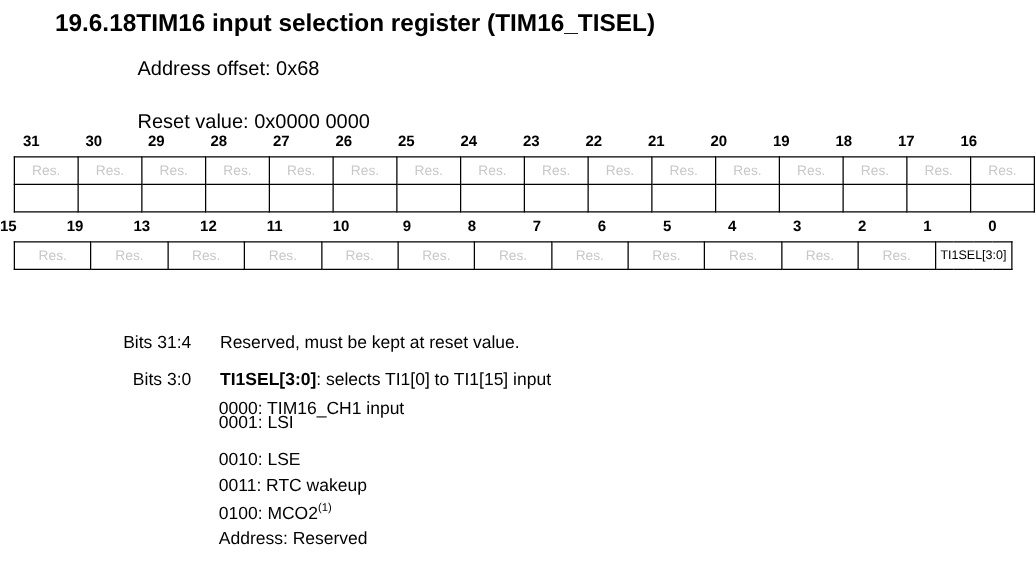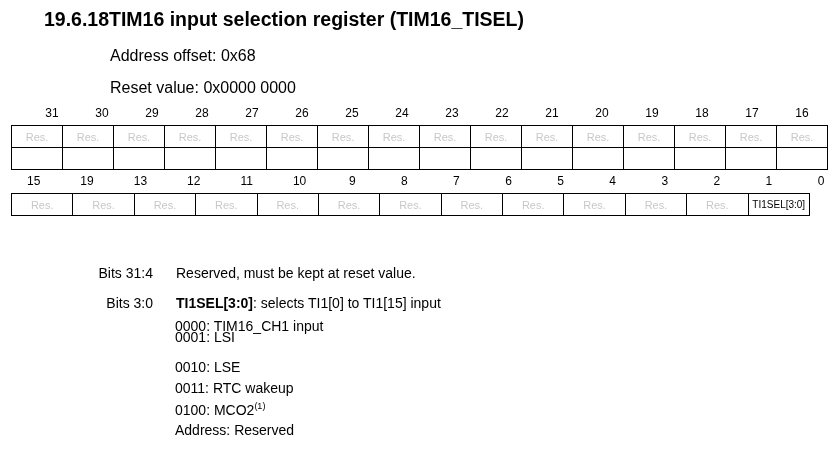--- a/index.html
+++ b/index.html
@@ -7,22 +7,22 @@
       width: 829px; height: 449px; position: relative; overflow: hidden;
       font-family: "Liberation Sans", sans-serif; color: #000;
     }
     .heading {
       position: absolute; left: 11px; top: 8px;
       font-size: 19.5px; font-weight: bold; white-space: nowrap; text-align: right;
     }
     .heading .num { display: inline-block; width: 98px; }
     .meta { position: absolute; left: 110px; font-size: 16px; white-space: nowrap; }
     .bitrow {
-      position: absolute; left: 27px; width: 800px; height: 16px;
-      display: flex; font-size: 12px; font-weight: normal;
+      position: absolute; left: 0; width: 800px; height: 16px;
+      display: flex; font-size: 12px; font-weight: bold;
     }
     .bitrow span { width: 50px; text-align: center; }
     .reg {
       position: absolute; left: 11px; width: 799px;
       border-collapse: collapse; table-layout: fixed;
     }
     .reg td {
       border: 1.5px solid #000; width: 50px; padding: 0;
       text-align: center; font-size: 10px;
     }
@@ -36,21 +36,21 @@
     .opt { position: absolute; left: 175px; font-size: 14px; white-space: nowrap; }
     sup { font-size: 9px; vertical-align: 6px; }
   </style>
 </head>
 <body>
 
 <div class="heading">
   <span class="num">19.6.18</span><span>TIM16 input selection register (TIM16_TISEL)</span>
 </div>
 <div class="meta" style="top:47px;">Address offset: 0x68</div>
-<div class="meta" style="top:79px;">Reset value: 0x0000 0000</div>
+<div class="meta" style="top:89px;">Reset value: 0x0000 0000</div>
 
 <div class="bitrow" style="top:106px;">
   <span>31</span>
   <span>30</span>
   <span>29</span>
   <span>28</span>
   <span>27</span>
   <span>26</span>
   <span>25</span>
   <span>24</span>

